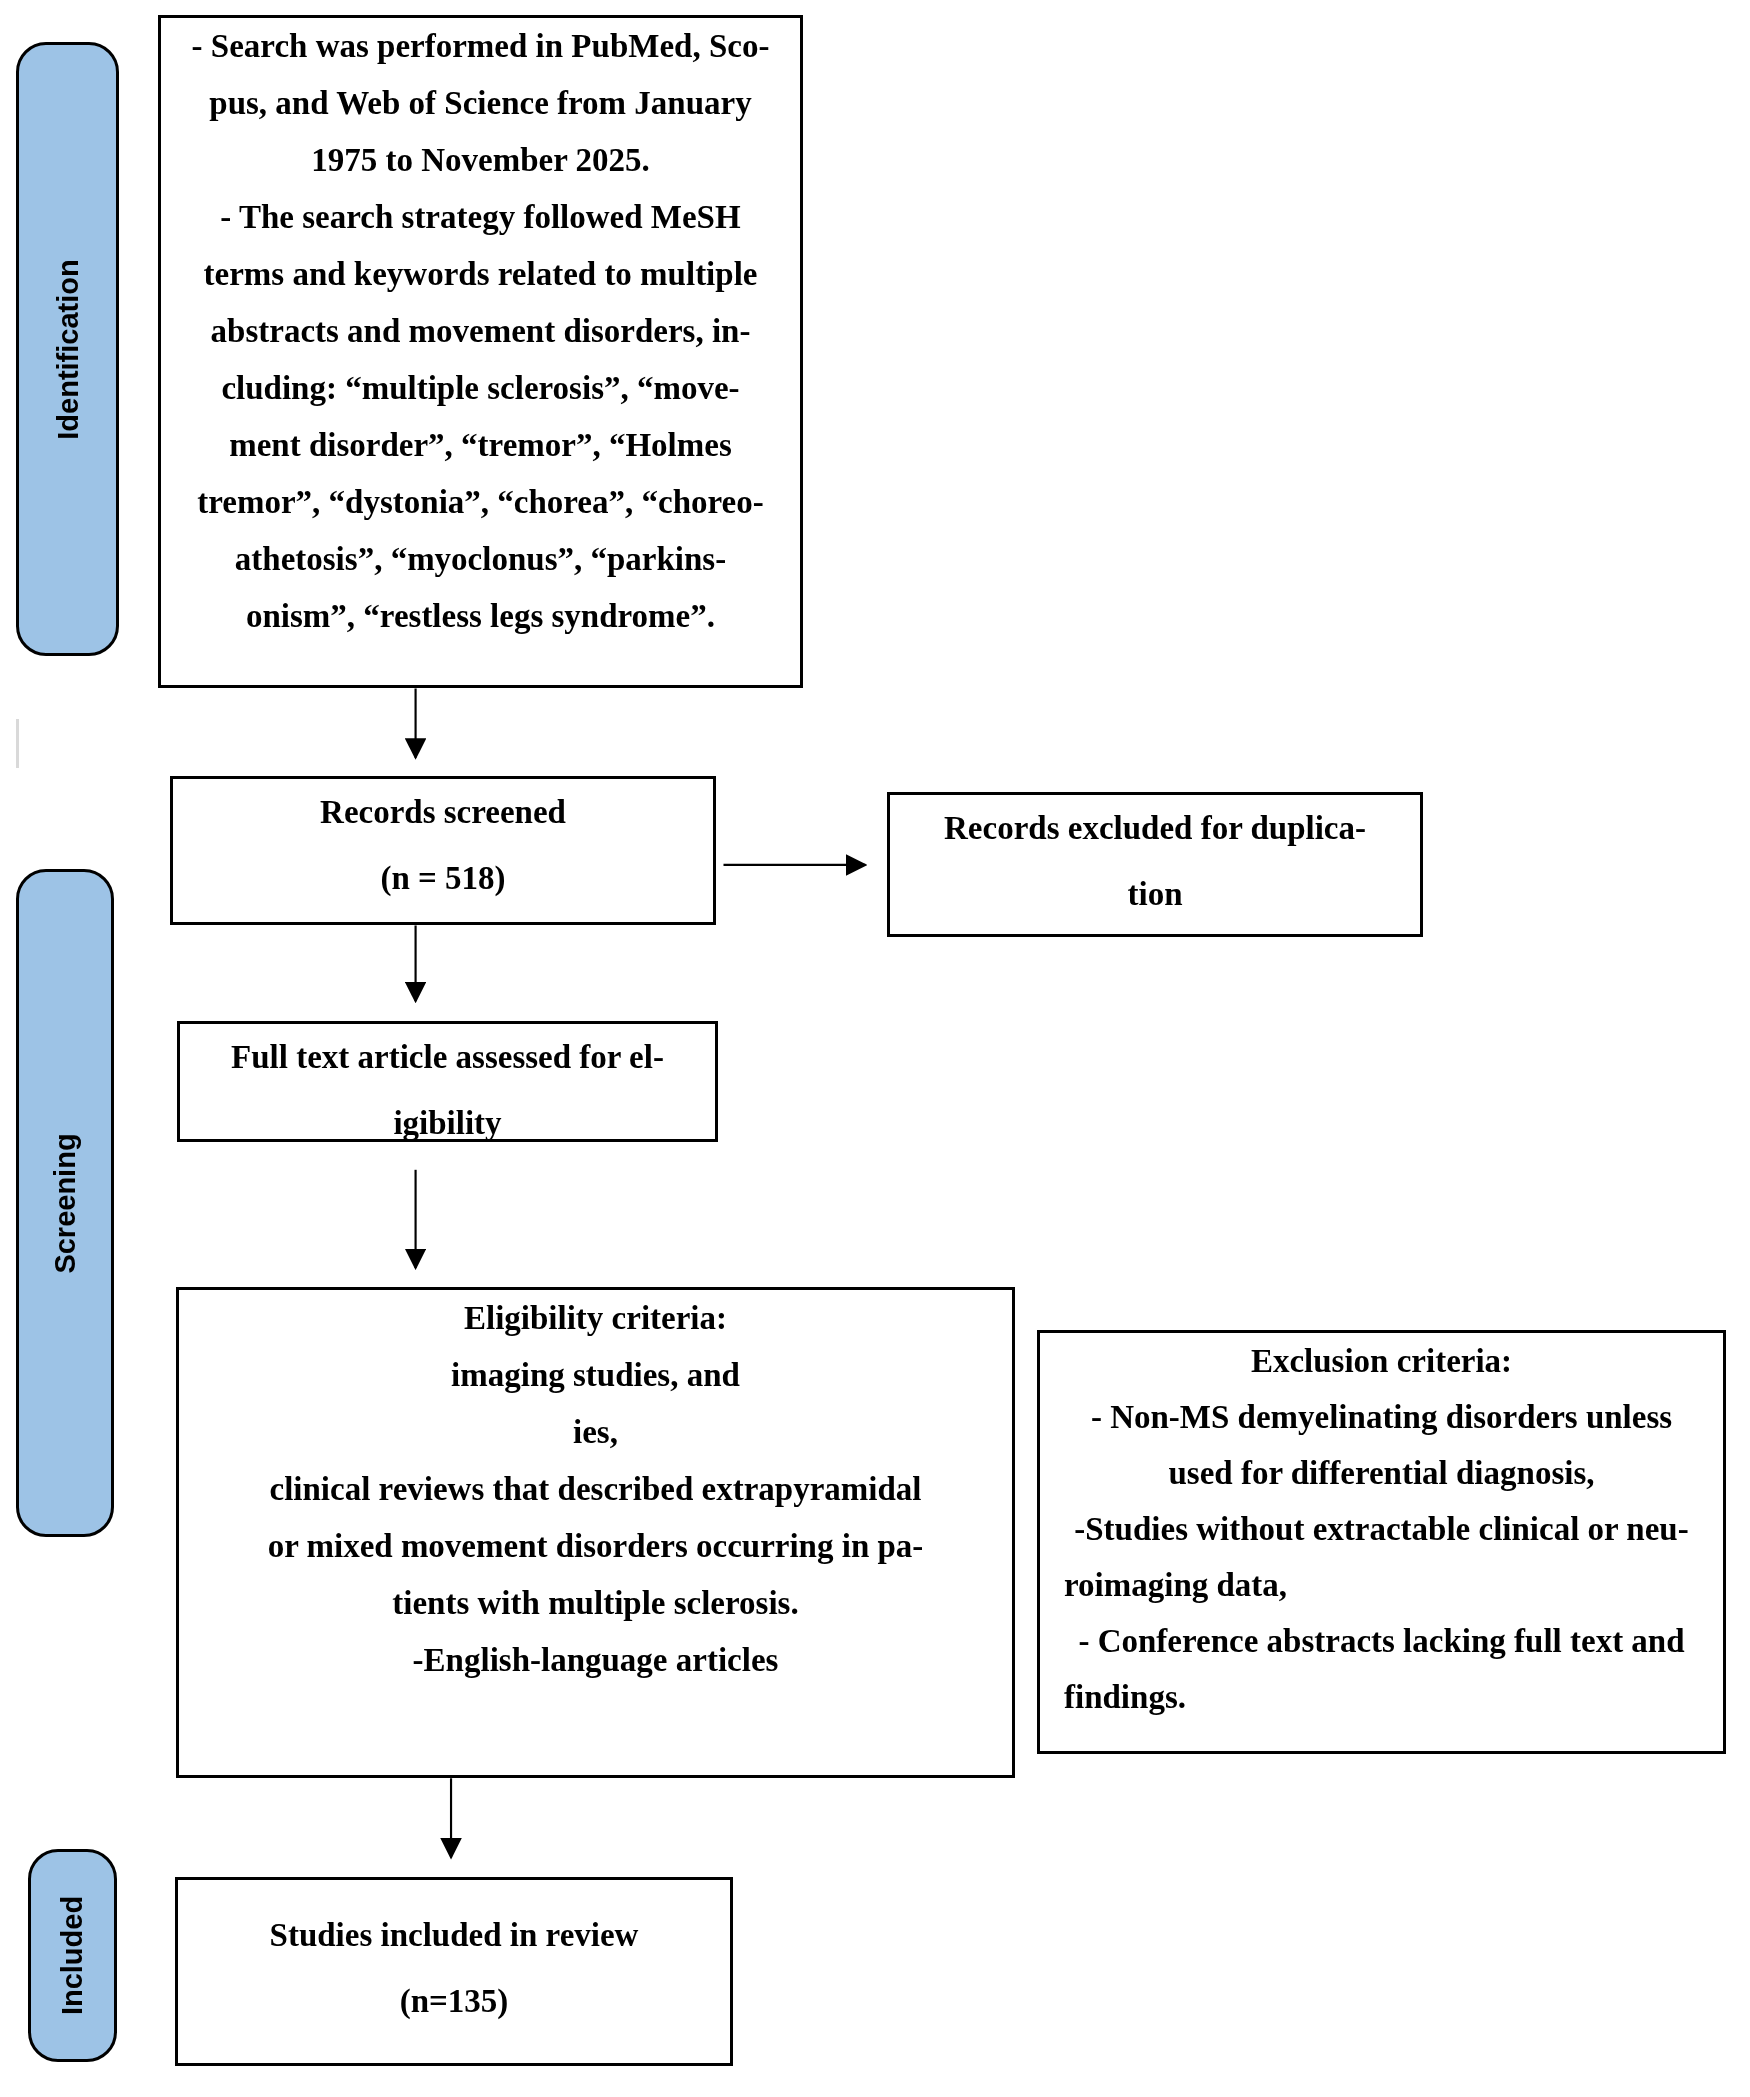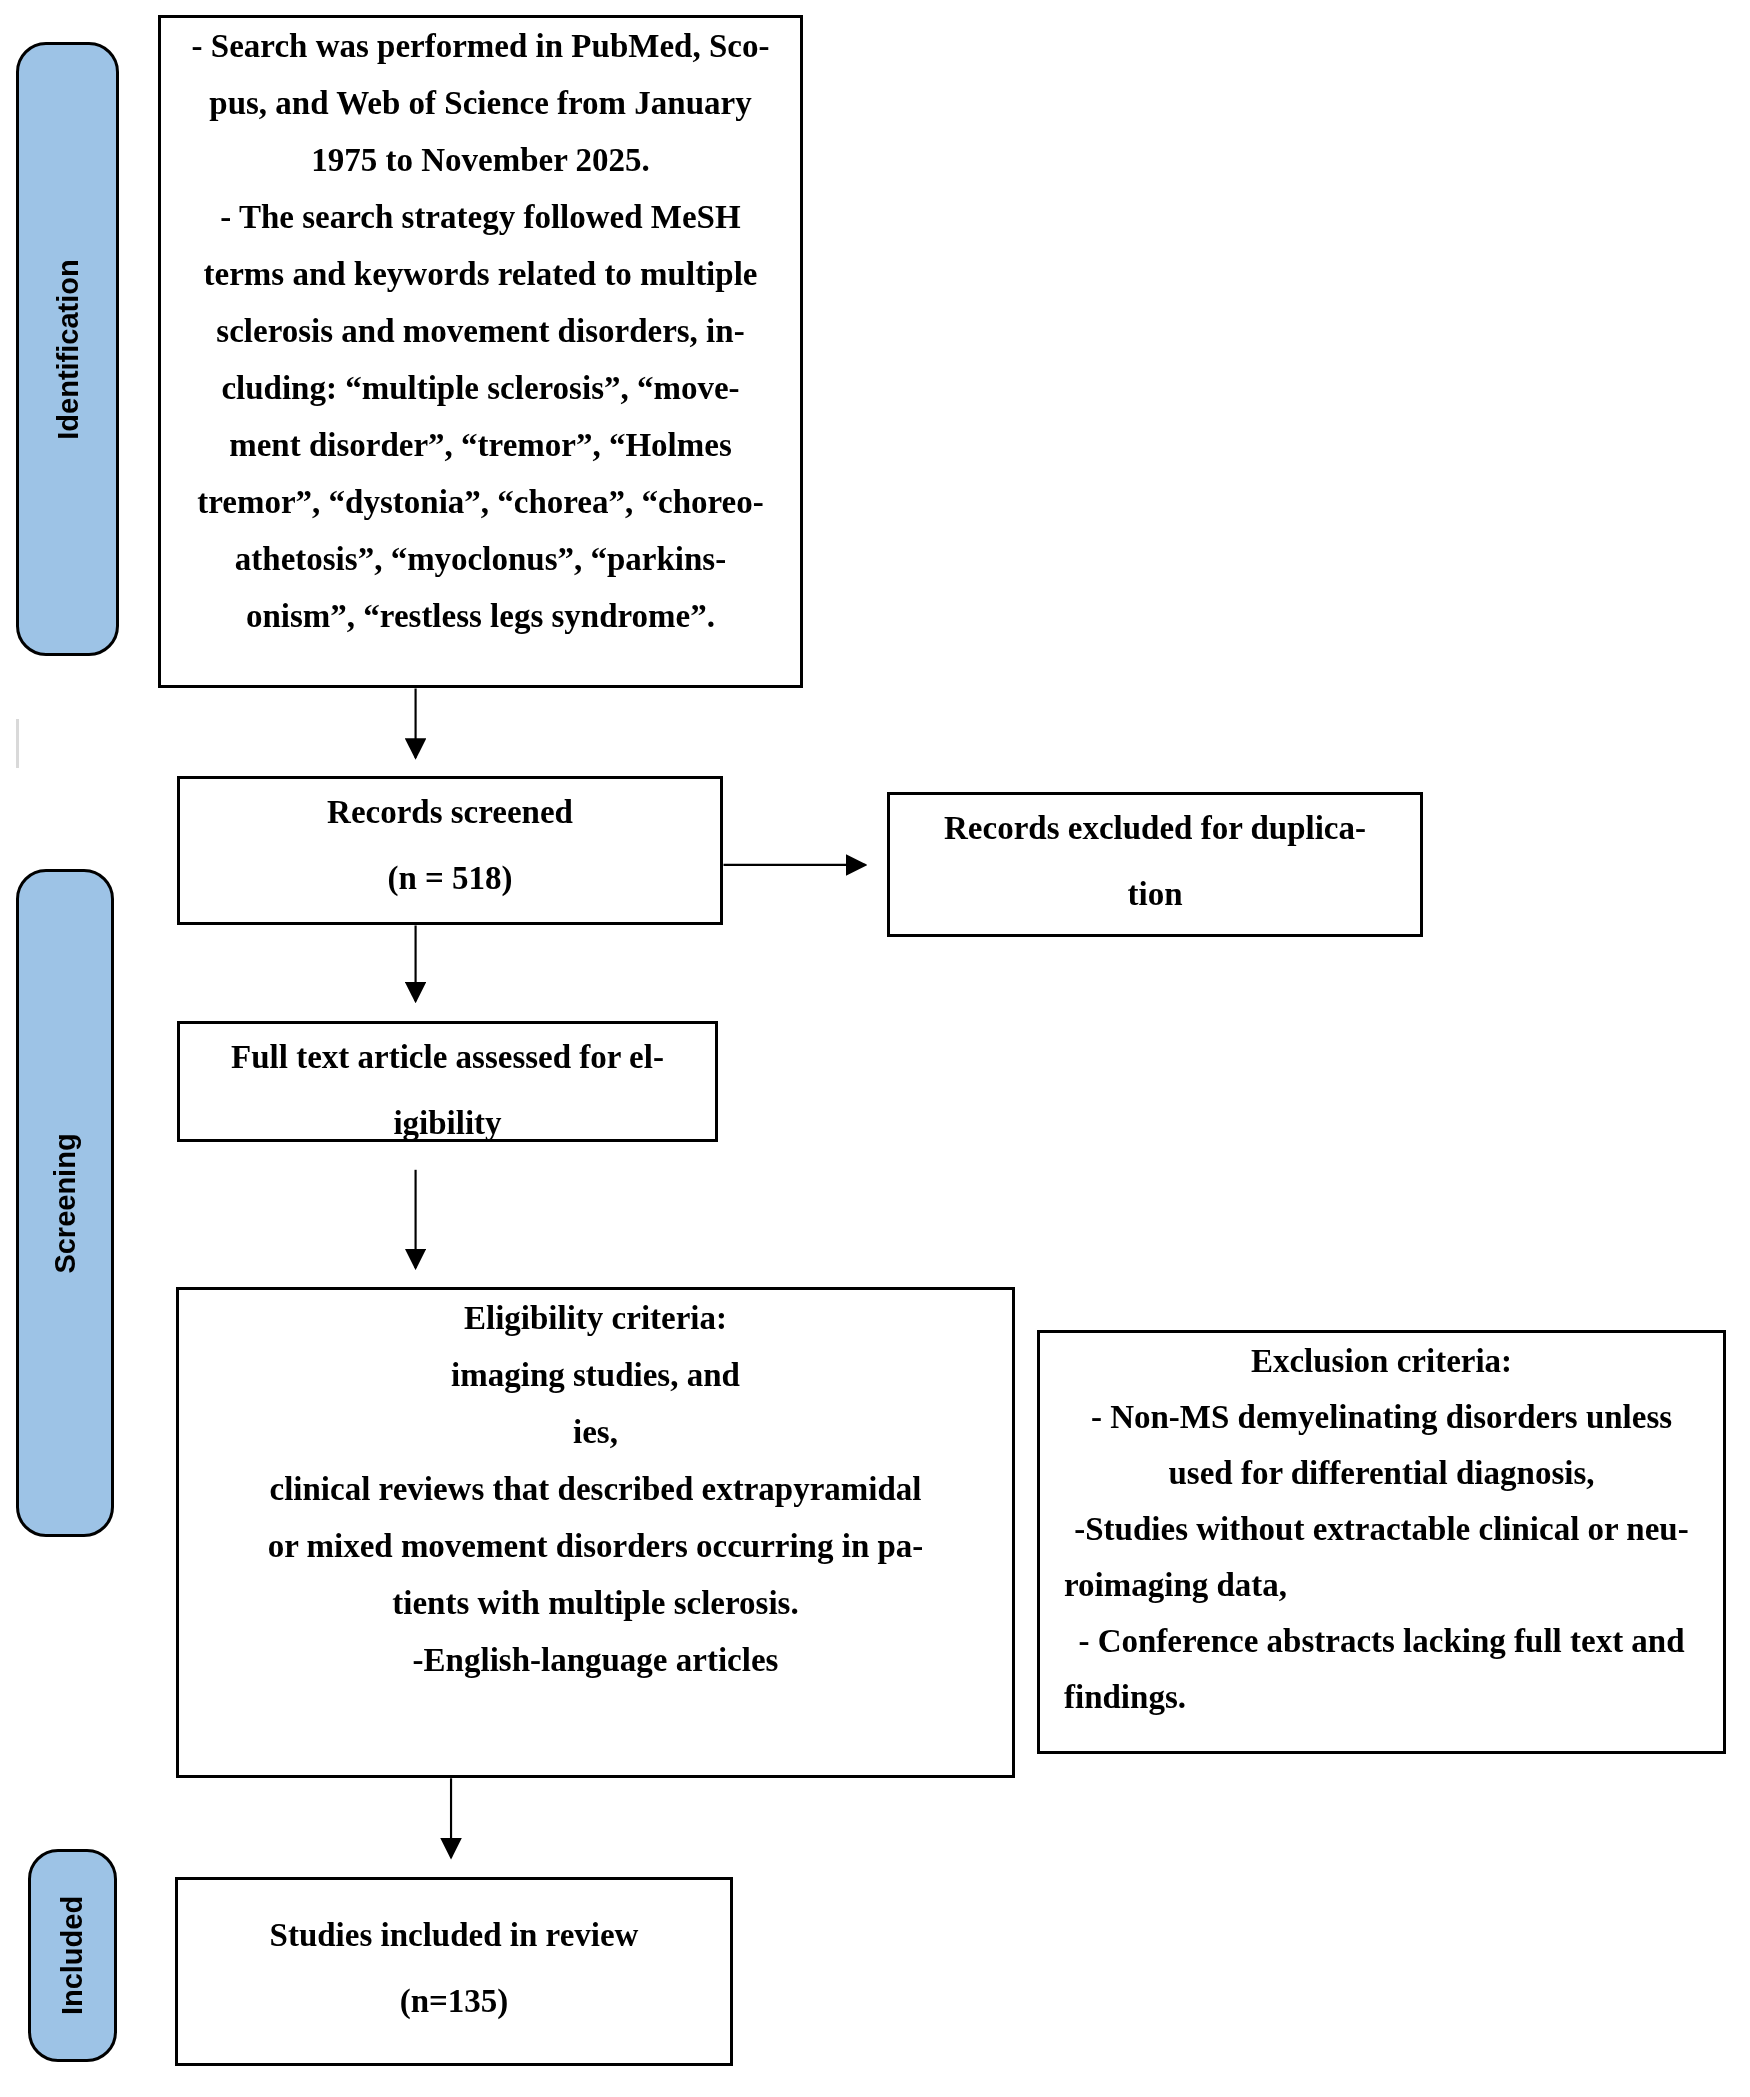--- a/index.html
+++ b/index.html
@@ -58,29 +58,29 @@
   </div>
 
   <div class="artifact" style="left:15.6px;top:719px;width:3.9px;height:49px;"></div>
 
   <div class="fbox" style="left:158px;top:14.7px;width:645px;height:673px;">
     <div class="ln">- Search was performed in PubMed, Sco-</div>
     <div class="ln">pus, and Web of Science from January</div>
     <div class="ln">1975 to November 2025.</div>
     <div class="ln">- The search strategy followed MeSH</div>
     <div class="ln">terms and keywords related to multiple</div>
-    <div class="ln">sclerosis and movement disorders, in-</div>
+    <div class="ln">abstracts and movement disorders, in-</div>
     <div class="ln">cluding: “multiple sclerosis”, “move-</div>
     <div class="ln">ment disorder”, “tremor”, “Holmes</div>
     <div class="ln">tremor”, “dystonia”, “chorea”, “choreo-</div>
     <div class="ln">athetosis”, “myoclonus”, “parkins-</div>
     <div class="ln">onism”, “restless legs syndrome”.</div>
   </div>
 
-  <div class="fbox two" style="left:177px;top:776px;width:546px;height:149px;">
+  <div class="fbox two" style="left:170px;top:776px;width:546px;height:149px;">
     <div class="ln">Records screened</div>
     <div class="ln">(n = 518)</div>
   </div>
 
   <div class="fbox two" style="left:887px;top:792px;width:536px;height:145px;">
     <div class="ln">Records excluded for duplica-</div>
     <div class="ln">tion</div>
   </div>
 
   <div class="fbox two" style="left:177px;top:1021px;width:541px;height:121px;">

